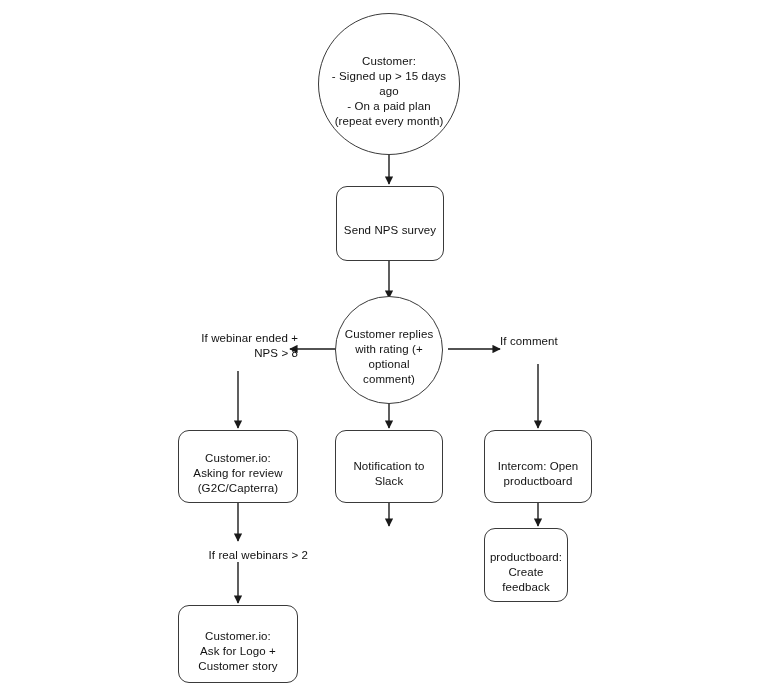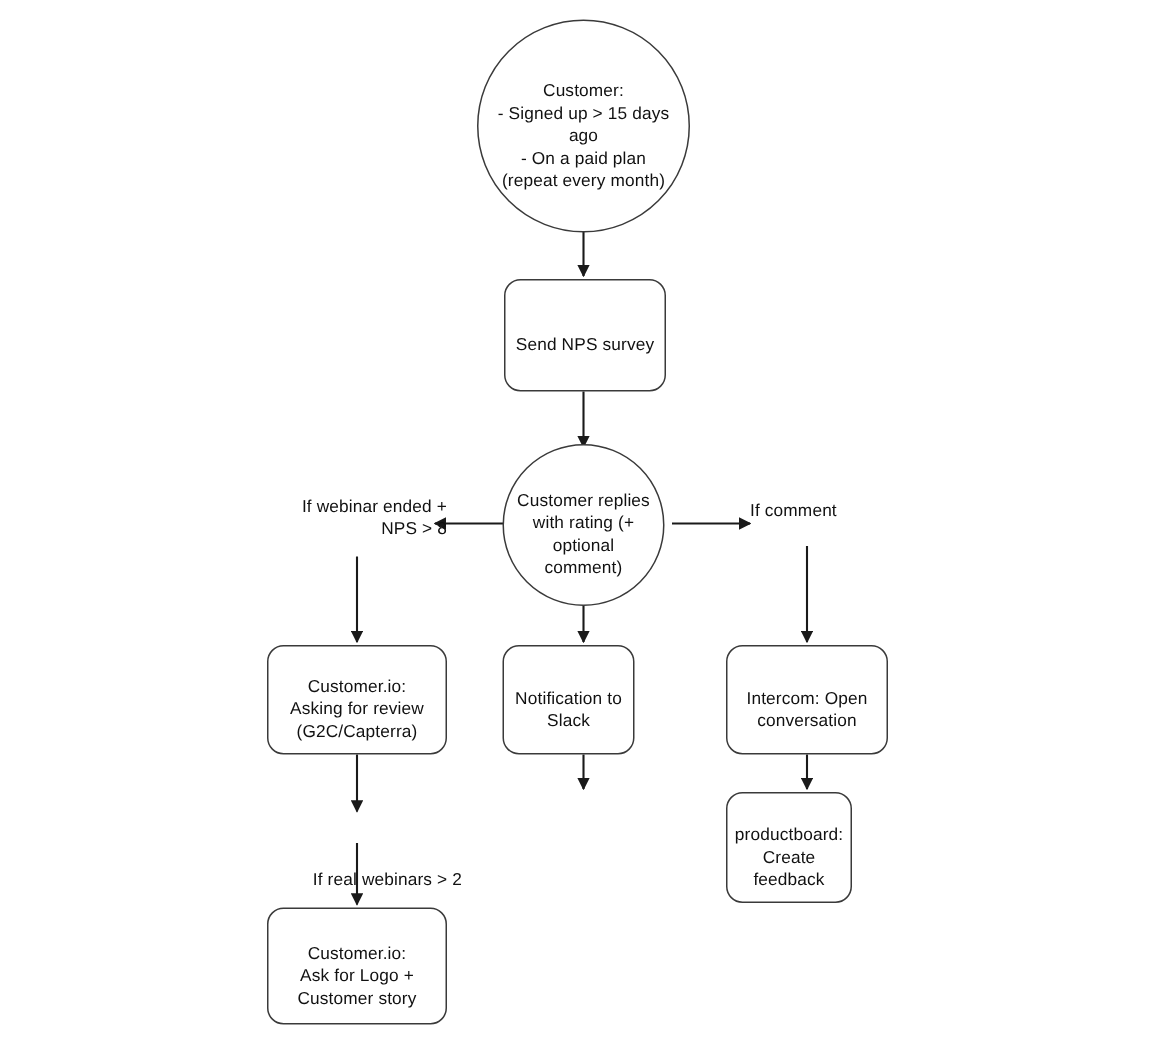--- a/index.html
+++ b/index.html
@@ -120,30 +120,30 @@
 NPS &gt; 8</div>
 
   <div class="edge-label" style="left:500px; top:334px; width:110px; text-align:left;">If comment</div>
 
   <div class="node rounded" style="left:178px; top:430px; width:120px; height:73px;">
     <span class="nodetext">Customer.io:
 Asking for review
 (G2C/Capterra)</span>
   </div>
 
-  <div class="node rounded" style="left:335px; top:430px; width:88px; height:73px;">
+  <div class="node rounded" style="left:335px; top:430px; width:108px; height:73px;">
     <span class="nodetext">Notification to Slack</span>
   </div>
 
   <div class="node rounded" style="left:484px; top:430px; width:108px; height:73px;">
     <span class="nodetext">Intercom: Open
-conversation</span>
+productboard</span>
   </div>
 
-  <div class="edge-label" style="left:168px; top:548px; width:140px;margin-top:32px;">If real webinars &gt; 2</div>
+  <div class="edge-label" style="left:168px; top:548px; width:140px;">If real webinars &gt; 2</div>
 
 
   <div class="node rounded" style="left:484px; top:528px; width:84px; height:74px;">
     <span class="nodetext">productboard:
 Create feedback</span>
   </div>
 
   <div class="node rounded" style="left:178px; top:605px; width:120px; height:78px;">
     <span class="nodetext">Customer.io:
 Ask for Logo +

